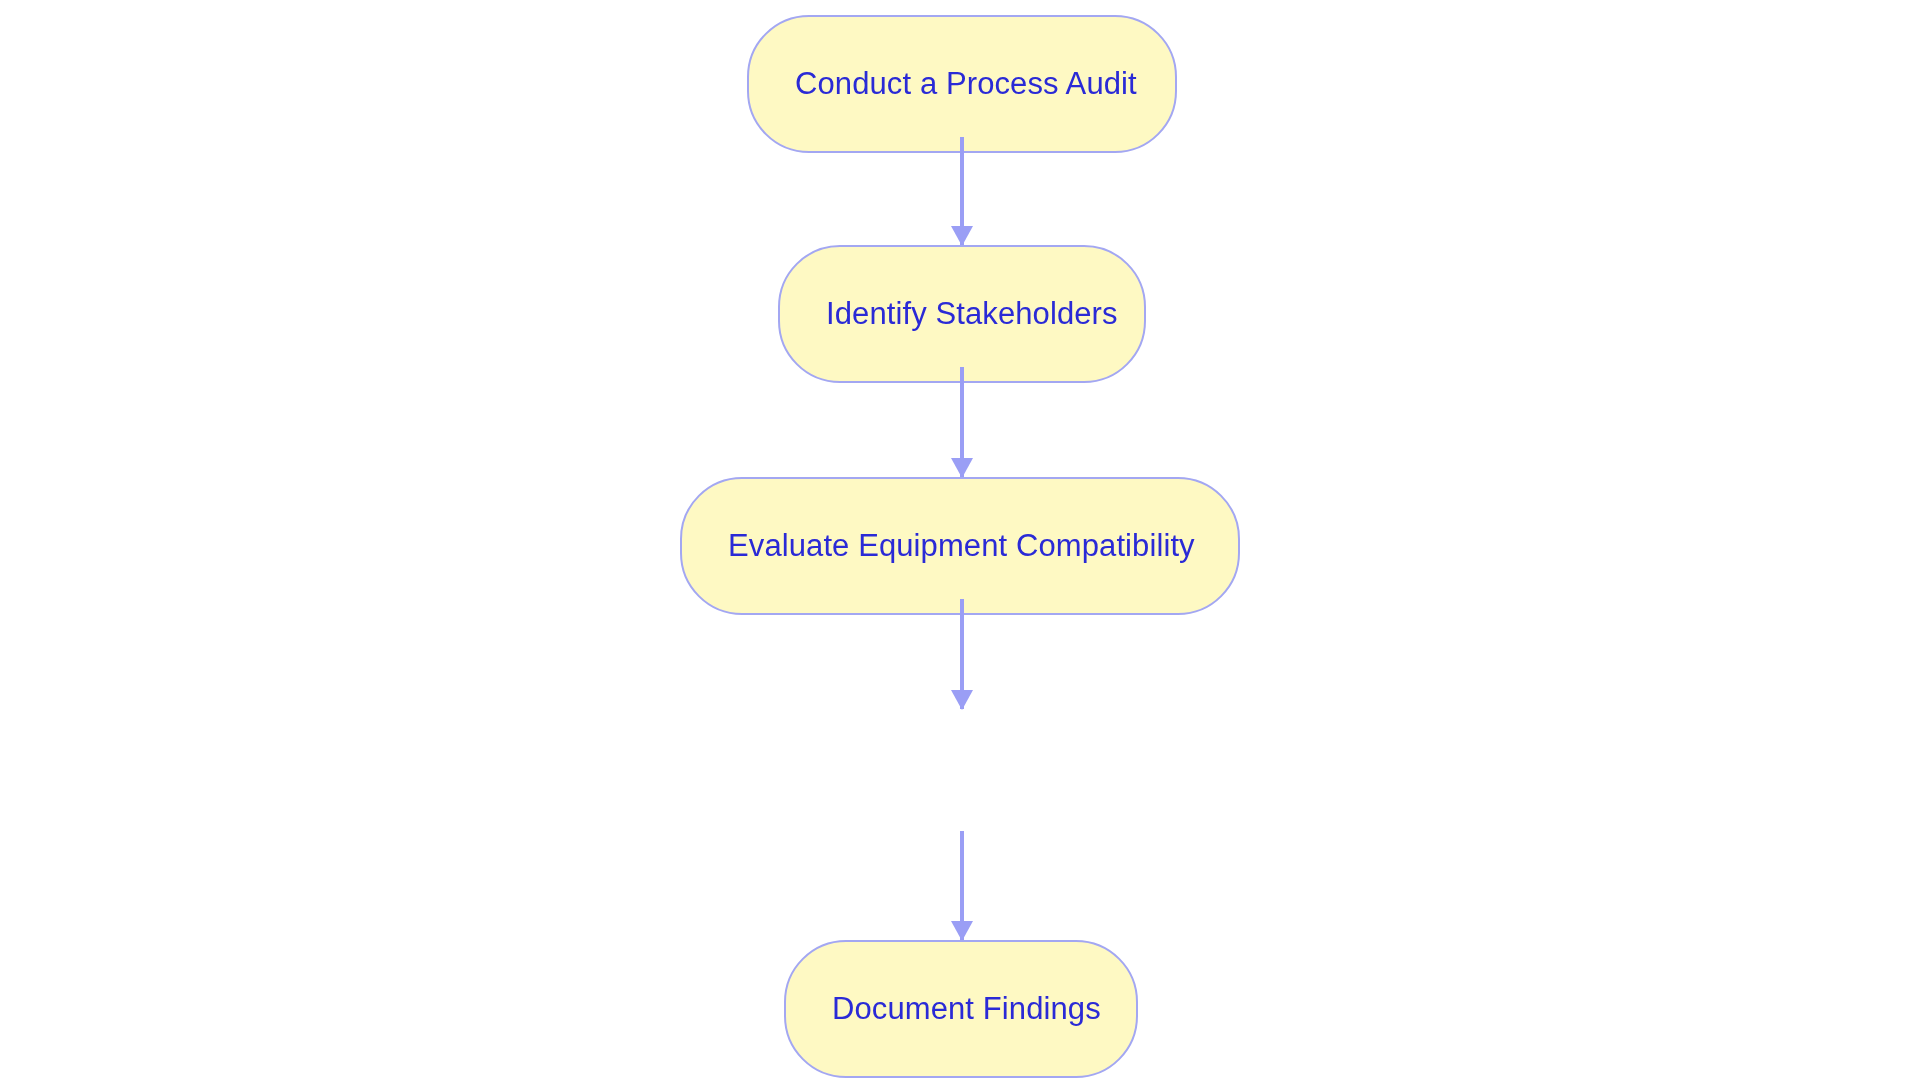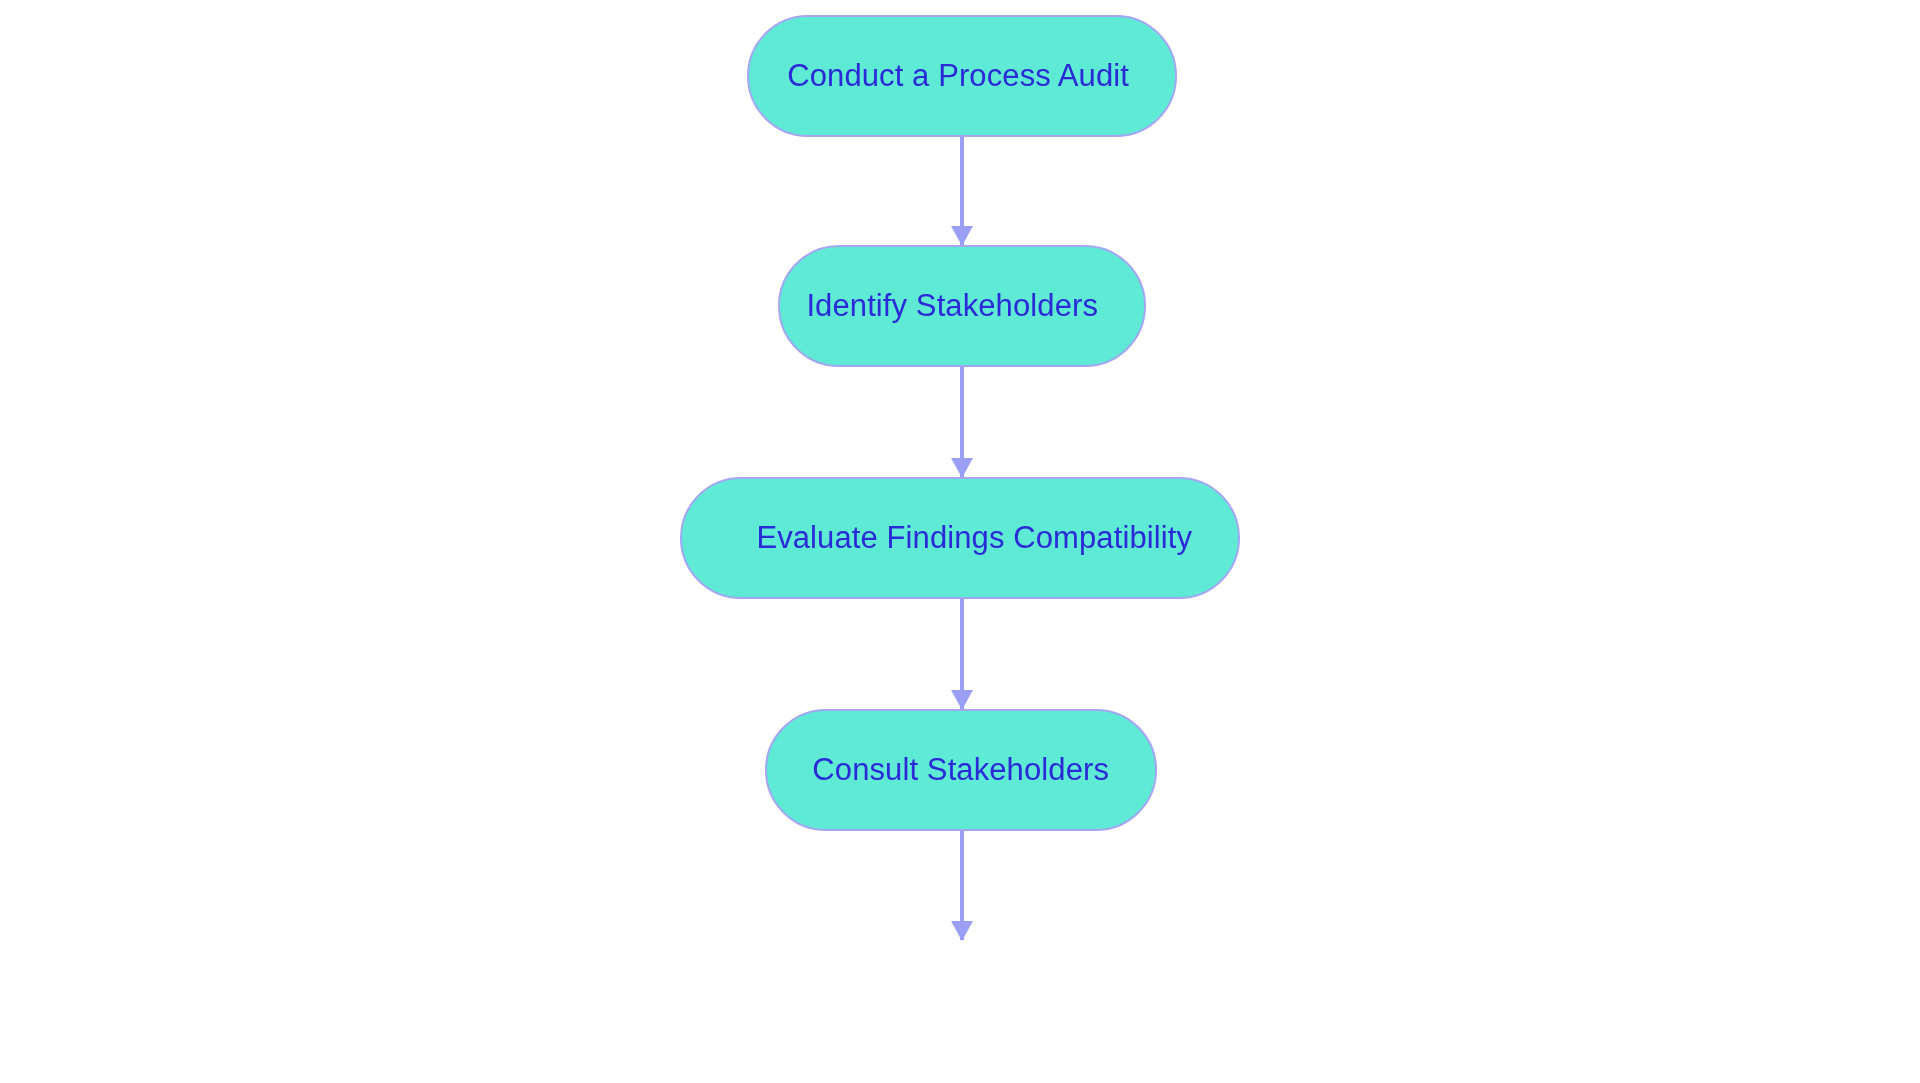--- a/index.html
+++ b/index.html
@@ -21,27 +21,27 @@
     height: 1083px;
     background: #ffffff;
     display: flex;
     flex-direction: column;
     align-items: center;
   }
 
   .flow-node {
     position: absolute;
     box-sizing: border-box;
-    height: 122px;
+    height: 138px;
     border-radius: 62px;
-    background: #5eead4;
+    background: #fef9c3;
     border: 2px solid #a3a7f2;
     display: flex;
     align-items: center;
-    justify-content: flex-end;
+    justify-content: flex-start;
     padding: 0 46px;
   }
 
   .flow-node-label {
     font-family: "Liberation Sans", "DejaVu Sans", sans-serif;
     font-size: 31px;
     font-weight: 400;
     line-height: 1.1;
     color: #2a2ad6;
     white-space: nowrap;
@@ -91,25 +91,25 @@
 
   <div class="flow-edge" id="edge-0"></div>
 
   <div class="flow-node" id="node-1">
     <span class="flow-node-label">Identify Stakeholders</span>
   </div>
 
   <div class="flow-edge" id="edge-1"></div>
 
   <div class="flow-node" id="node-2">
-    <span class="flow-node-label">Evaluate Findings Compatibility</span>
+    <span class="flow-node-label">Evaluate Equipment Compatibility</span>
   </div>
 
   <div class="flow-edge" id="edge-2"></div>
 
-  <div class="flow-node" id="node-3">
-    <span class="flow-node-label">Consult Stakeholders</span>
-  </div>
 
   <div class="flow-edge" id="edge-3"></div>
 
+  <div class="flow-node" id="node-4">
+    <span class="flow-node-label">Document Findings</span>
+  </div>
 
 </div>
 
 </body></html>

